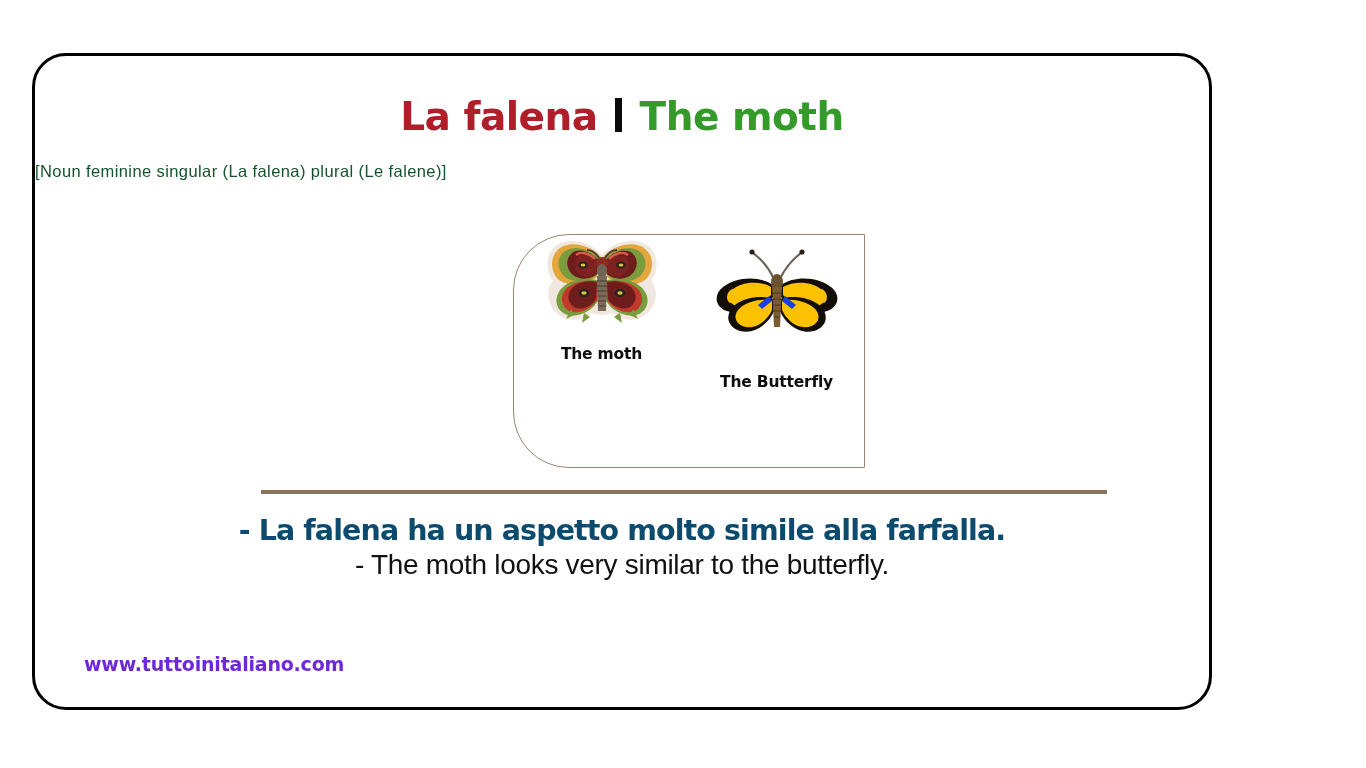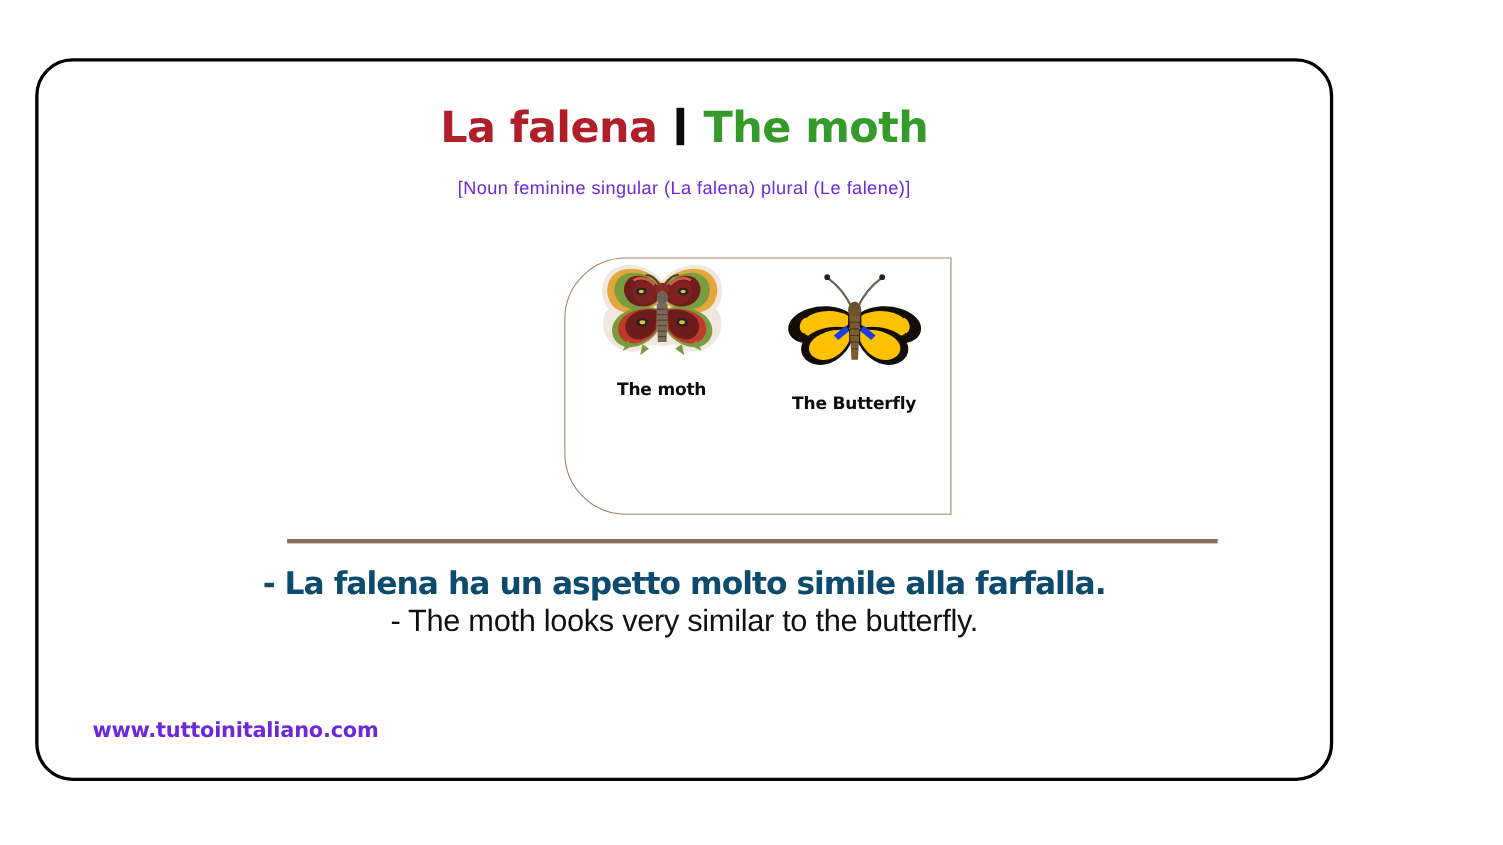--- a/index.html
+++ b/index.html
@@ -58,25 +58,24 @@
     background: #0a0a0a;
     vertical-align: middle;
     margin: 0 13px 4px 13px;
   }
 
   .subtitle {
     position: absolute;
     left: 0;
     top: 106px;
     width: 100%;
-    text-align: center;
     font-family: "Liberation Sans", sans-serif;
     font-size: 16.5px;
     letter-spacing: 0.4px;
-    color: #6d28d9;
+    color: #14532d;
     white-space: nowrap;
   }
 
   
   .figure-frame {
     position: absolute;
     left: 478px;
     top: 178px;
     width: 352px;
     height: 234px;
@@ -108,21 +107,21 @@
   .bfly-art { margin-top: 12px; }
   .specimen .cap {
     font-family: "DejaVu Sans", sans-serif;
     font-weight: bold;
     font-size: 15.5px;
     color: #0d0d0d;
     letter-spacing: -0.2px;
     white-space: nowrap;
   }
   .moth-cap { margin-top: 18px; }
-  .bfly-cap { margin-top: 13px; }
+  .bfly-cap { margin-top: 28px; }
 
   
   .divider {
     position: absolute;
     left: 226px;
     top: 434px;
     width: 846px;
     height: 4px;
     background: #8a7159;
   }

